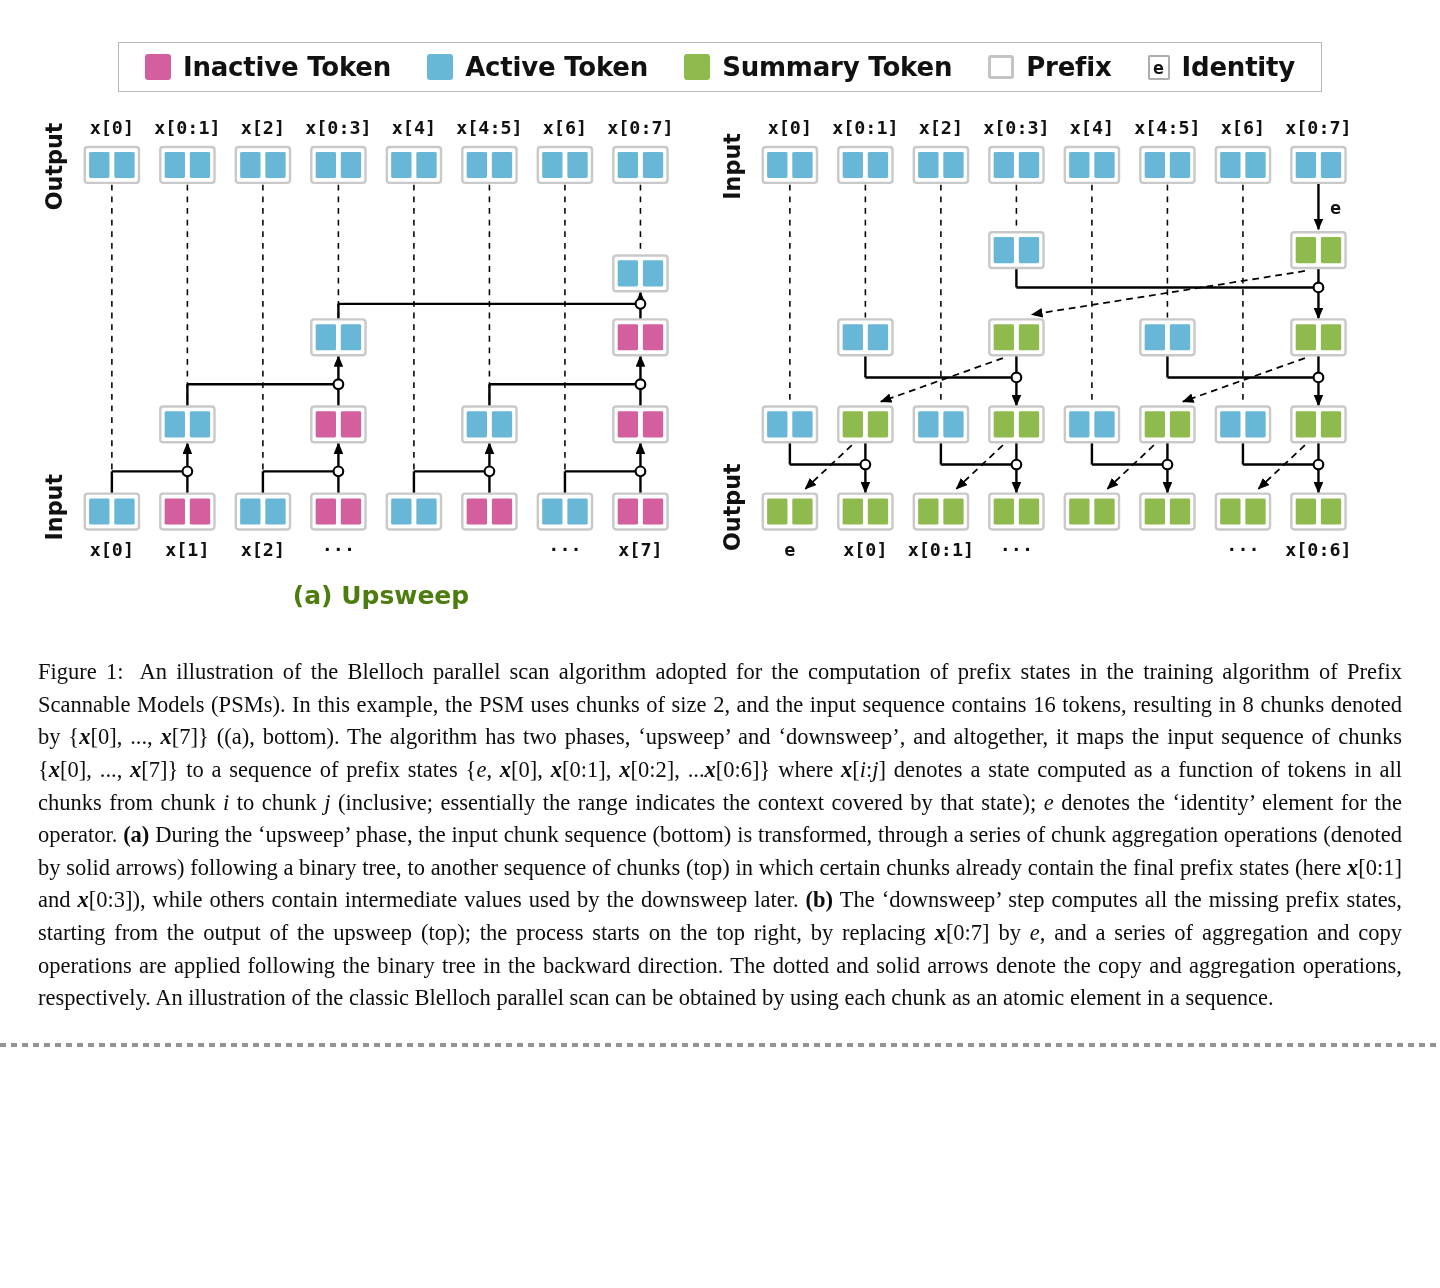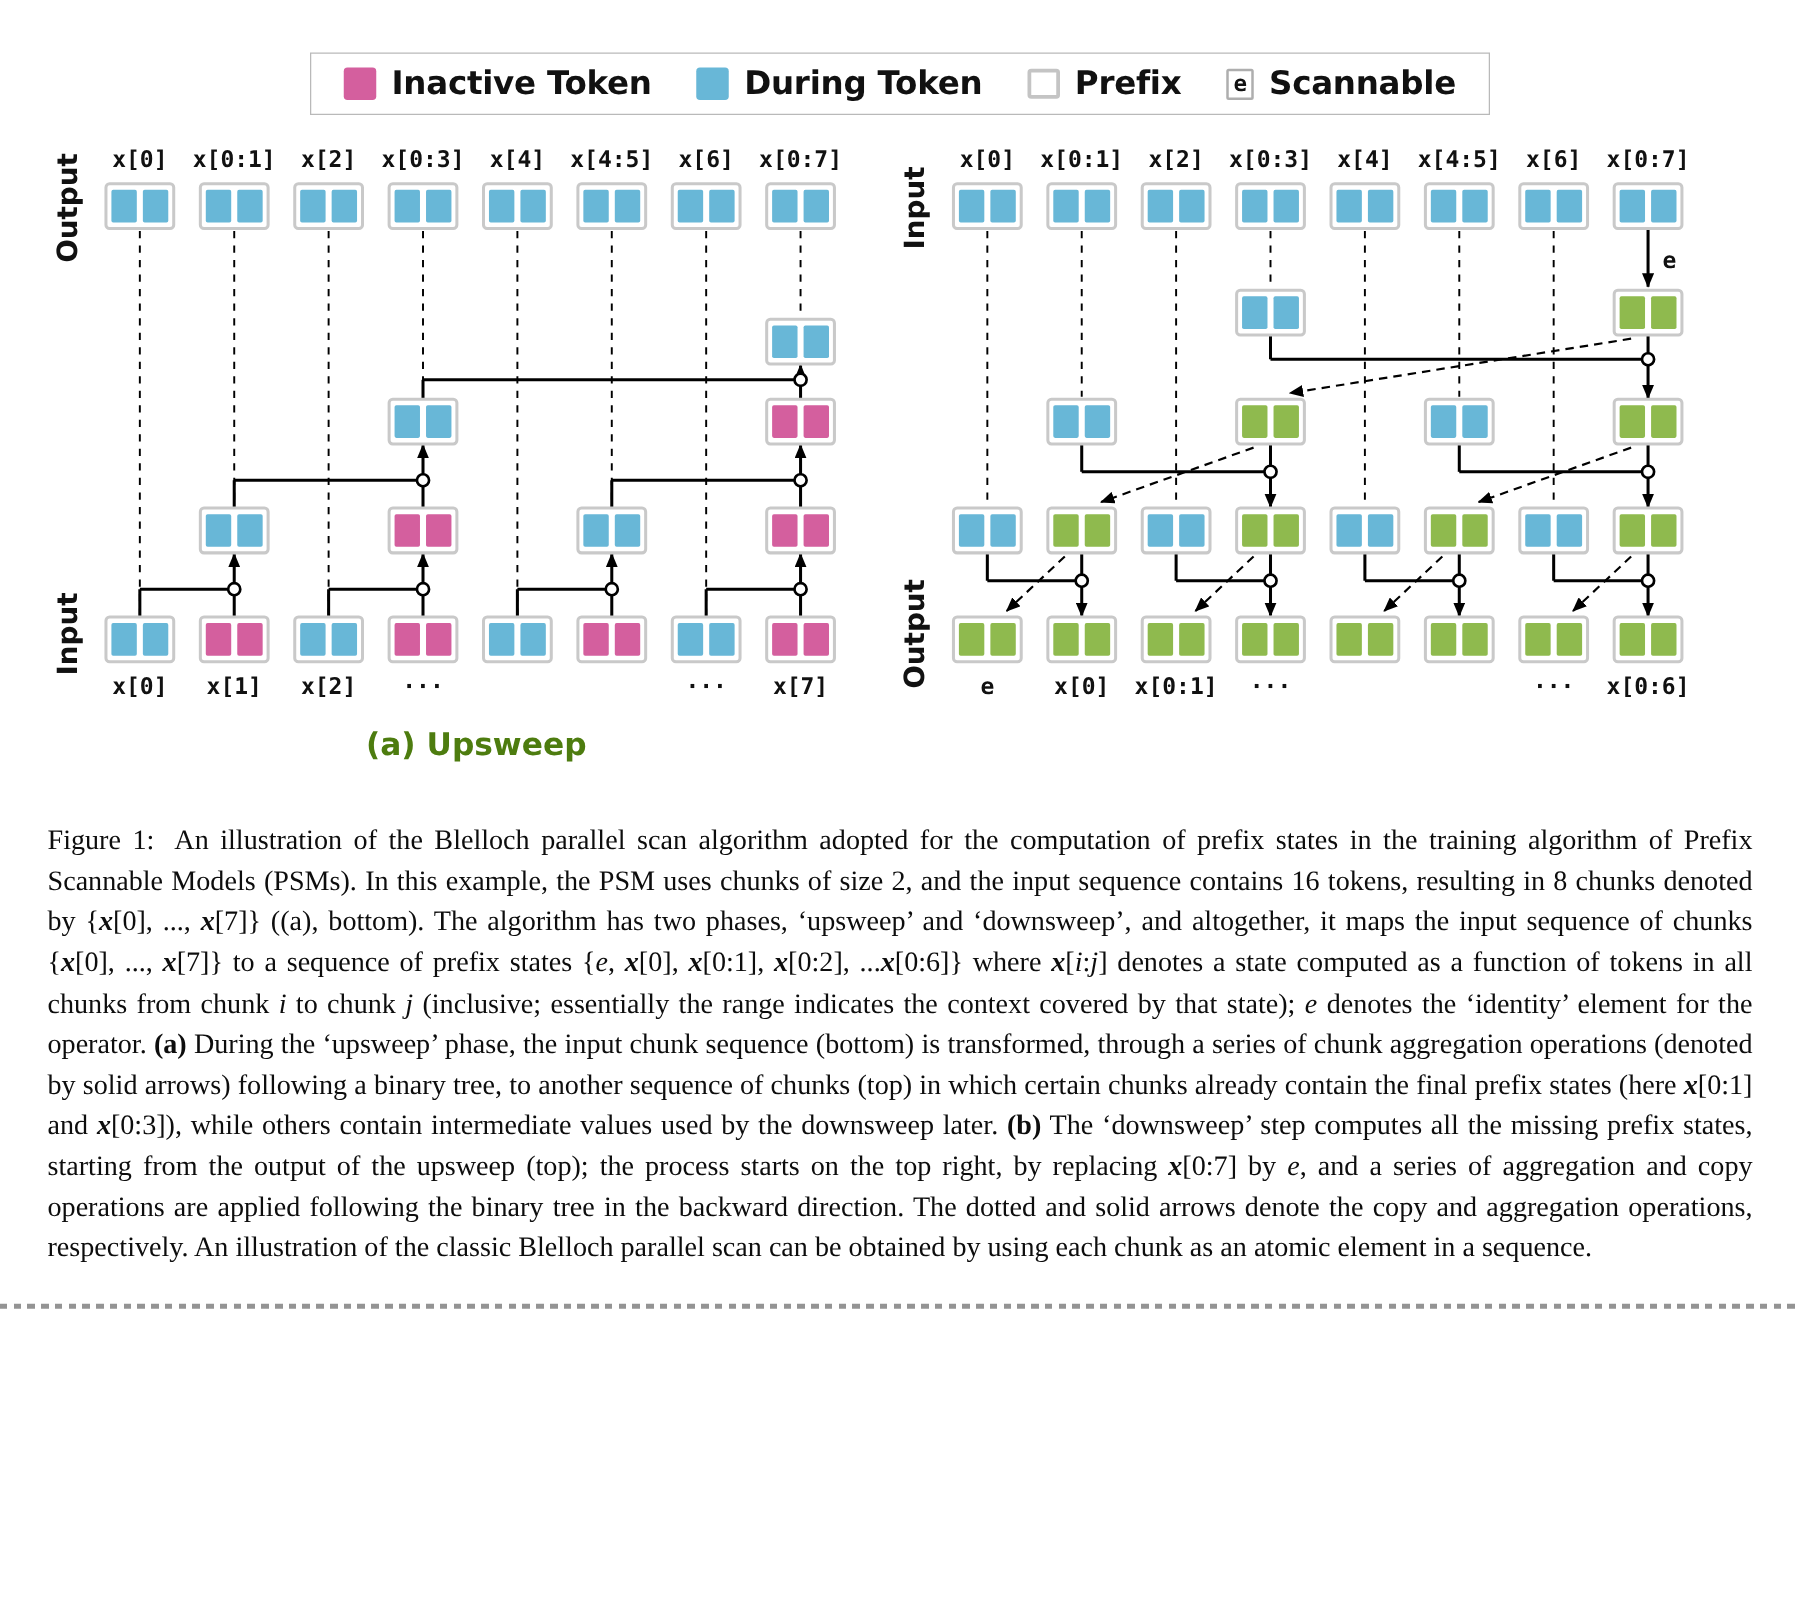--- a/index.html
+++ b/index.html
@@ -46,29 +46,33 @@
 <div class="page">
 
   <div class="legend-row">
     <div class="legend" id="legend">
         <div class="legend-item">
           <span class="swatch" style="background: rgb(212, 95, 158);"></span>
           <span class="legend-label">Inactive Token</span>
         </div>
         <div class="legend-item">
           <span class="swatch" style="background: rgb(104, 183, 215);"></span>
-          <span class="legend-label">During Token</span>
+          <span class="legend-label">Active Token</span>
+        </div>
+        <div class="legend-item">
+          <span class="swatch" style="background: rgb(143, 186, 78);"></span>
+          <span class="legend-label">Summary Token</span>
         </div>
         <div class="legend-item">
           <span class="swatch chunk-swatch"></span>
           <span class="legend-label">Prefix</span>
         </div>
         <div class="legend-item">
           <span class="swatch identity-swatch">e</span>
-          <span class="legend-label">Scannable</span>
+          <span class="legend-label">Identity</span>
         </div>
       </div>
   </div>
 
   <div class="figure-row">
     <div class="diagram">
       <svg id="svg-upsweep" viewBox="0 0 700 470">
           <defs>
             <marker id="ah-upsweep" viewBox="0 0 12 10" refX="11" refY="5" markerWidth="12" markerHeight="10" orient="auto" markerUnits="userSpaceOnUse">
               <path d="M0,0 L12,5 L0,10 z" fill="#000"></path>

